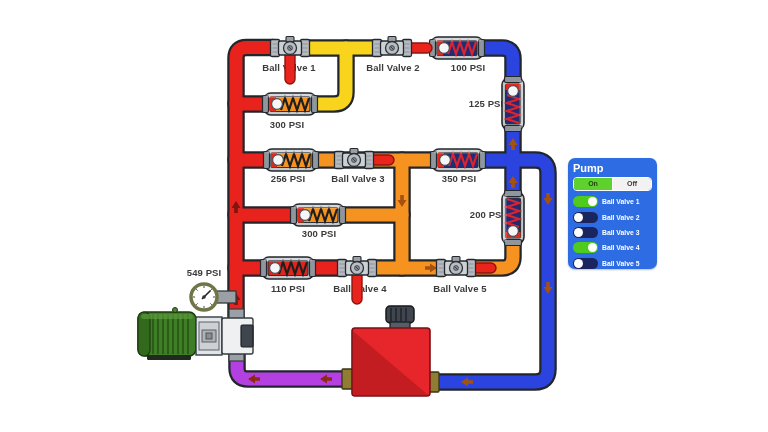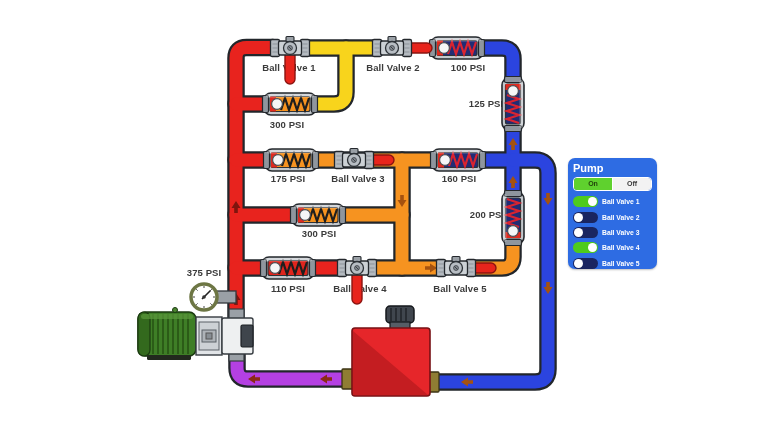--- a/index.html
+++ b/index.html
@@ -28,29 +28,29 @@
 </head>
 <body>
 
 <div id="stage">
 
   <div class="lbl" style="left:289px;top:67px">Ball Valve 1</div>
   <div class="lbl" style="left:393px;top:67px">Ball Valve 2</div>
   <div class="lbl" style="left:468px;top:67px">100 PSI</div>
   <div class="lbl" style="left:486px;top:103px">125 PSI</div>
   <div class="lbl" style="left:287px;top:124px">300 PSI</div>
-  <div class="lbl" style="left:288px;top:178px">175 PSI</div>
+  <div class="lbl" style="left:288px;top:178px">256 PSI</div>
   <div class="lbl" style="left:358px;top:178px">Ball Valve 3</div>
-  <div class="lbl" style="left:459px;top:178px">160 PSI</div>
+  <div class="lbl" style="left:459px;top:178px">350 PSI</div>
   <div class="lbl" style="left:487px;top:214px">200 PSI</div>
   <div class="lbl" style="left:319px;top:233px">300 PSI</div>
   <div class="lbl" style="left:288px;top:288px">110 PSI</div>
   <div class="lbl" style="left:360px;top:288px">Ball Valve 4</div>
   <div class="lbl" style="left:460px;top:288px">Ball Valve 5</div>
-  <div class="lbl" style="left:204px;top:272px">375 PSI</div>
+  <div class="lbl" style="left:204px;top:272px">549 PSI</div>
 
   <svg width="768" height="432" viewBox="0 0 768 432">
     <defs>
       <g id="capsule-orange">
         <rect x="-26" y="-11" width="52" height="22" rx="7" fill="#c3c8cd" stroke="#24282d" stroke-width="1.6"></rect>
         <rect x="-27.5" y="-8.5" width="6" height="17" rx="1.5" fill="#8f969e" stroke="#24282d" stroke-width="1.2"></rect>
         <rect x="21.5" y="-8.5" width="6" height="17" rx="1.5" fill="#8f969e" stroke="#24282d" stroke-width="1.2"></rect>
         <rect x="-20" y="-7.5" width="40" height="15" rx="2" fill="#f69320" stroke="#2d3237" stroke-width="1.2"></rect>
         <rect x="-20" y="-7.5" width="6" height="15" fill="#e02a1f"></rect>
         <polyline points="-9,6 -5,-6 -1,6 3,-6 7,6 11,-6 15,6 19,-6" fill="none" stroke="#1e1e1e" stroke-width="2.2"></polyline>

